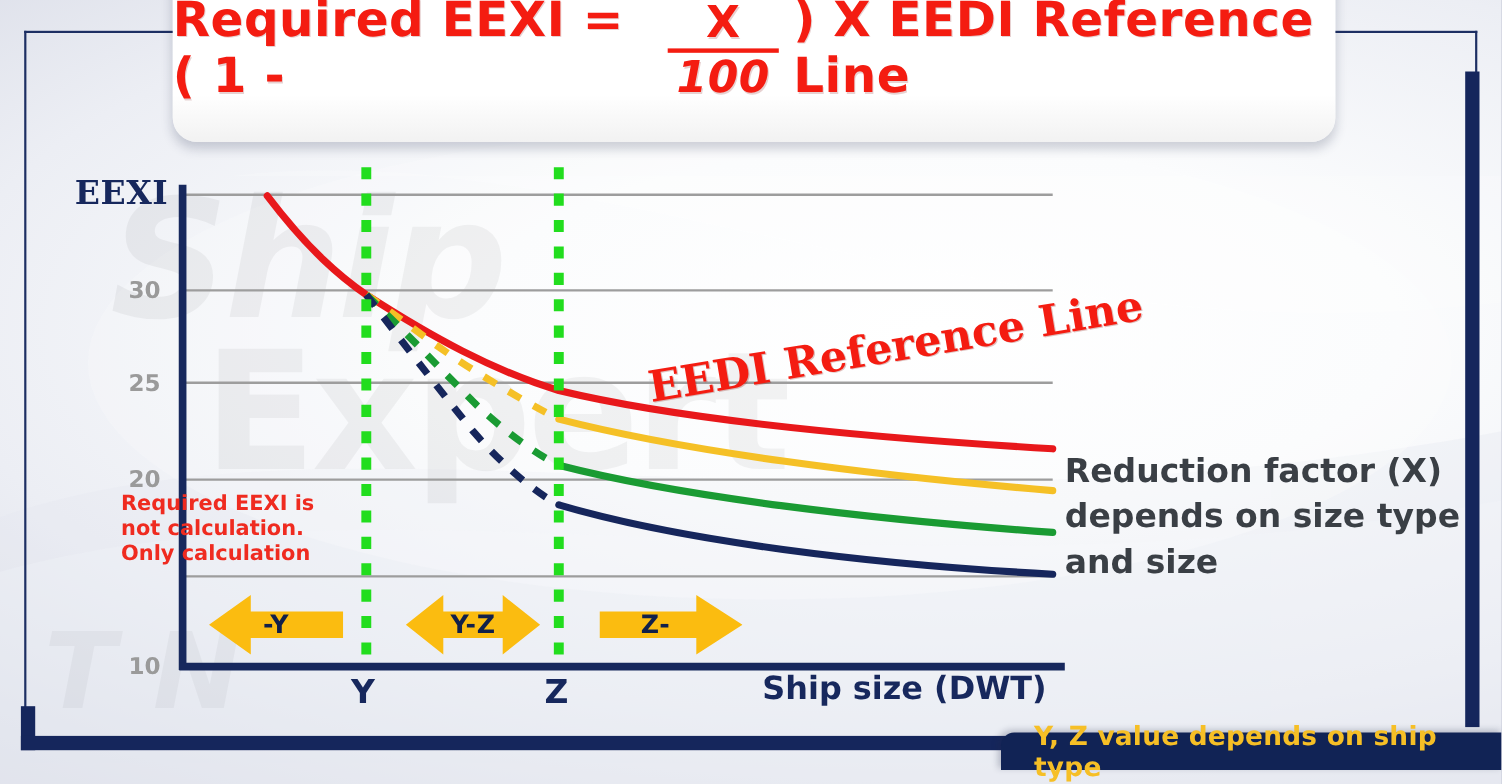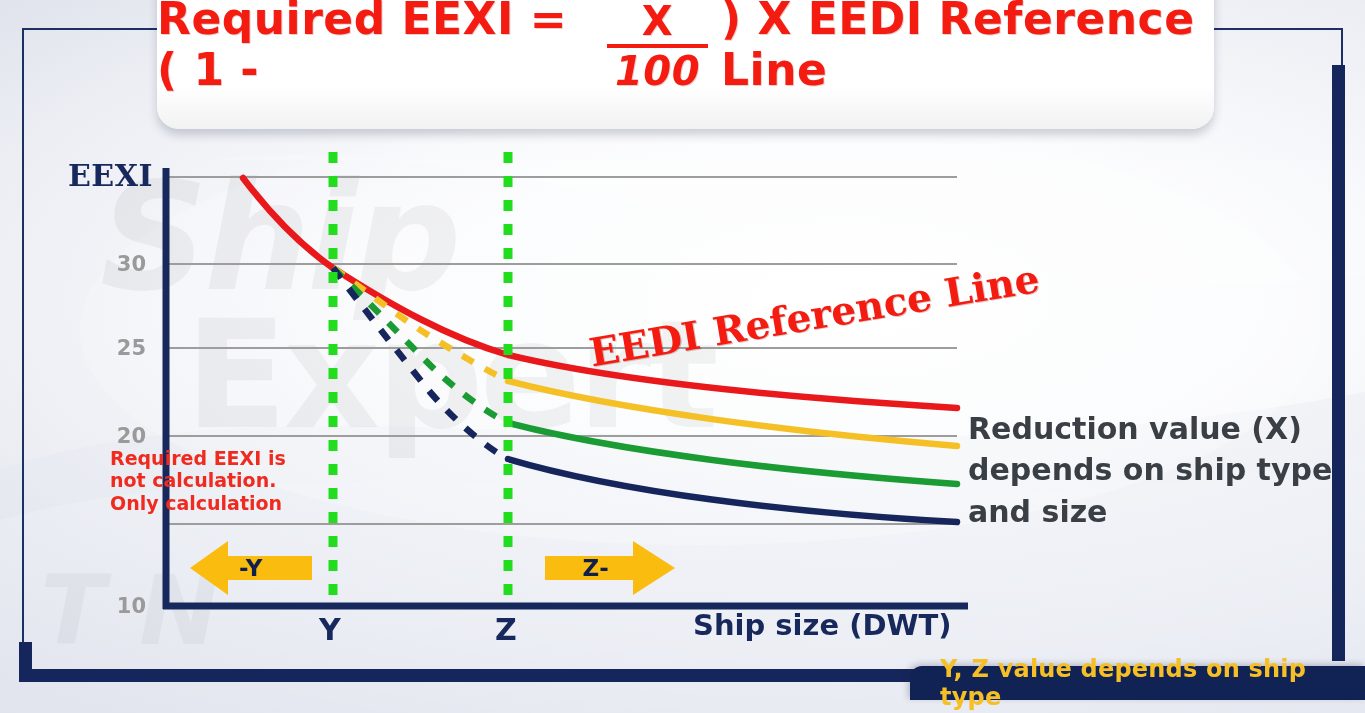--- a/index.html
+++ b/index.html
@@ -196,29 +196,35 @@
   <div class="ytick" style="left:98px;top:252px;">30</div>
   <div class="ytick" style="left:98px;top:336px;">25</div>
   <div class="ytick" style="left:98px;top:424px;">20</div>
   <div class="ytick" style="left:98px;top:594px;">10</div>
 
   <div class="xtick" style="left:319px;top:612px;">Y</div>
   <div class="xtick" style="left:495px;top:612px;">Z</div>
   <div class="axis-title-x">Ship size (DWT)</div>
 
   <div class="note-red">Required EEXI is not calculation. Only calculation</div>
-  <div class="note-dark">Reduction value (X) depends on ship type and size</div>
+  <div class="note-dark">Reduction factor (X) depends on size type and size</div>
   <div class="curve-label">EEDI Reference Line</div>
 
   <div class="arrow-row">
     <div class="arrow a1">
       <svg width="122" height="58" viewBox="0 0 122 58">
         <path d="M0 29 L38 2 L38 17 L122 17 L122 41 L38 41 L38 56 Z" fill="#FBBC10"></path>
       </svg>
       <span>-Y</span>
+    </div>
+    <div class="arrow a2">
+      <svg width="122" height="58" viewBox="0 0 122 58">
+        <path d="M0 29 L34 2 L34 17 L88 17 L88 2 L122 29 L88 56 L88 41 L34 41 L34 56 Z" fill="#FBBC10"></path>
+      </svg>
+      <span>Y-Z</span>
     </div>
     <div class="arrow a3">
       <svg width="130" height="58" viewBox="0 0 130 58">
         <path d="M0 17 L88 17 L88 2 L130 29 L88 56 L88 41 L0 41 Z" fill="#FBBC10"></path>
       </svg>
       <span style="padding-right:28px;">Z-</span>
     </div>
   </div>
 
   <div class="formula-card">

